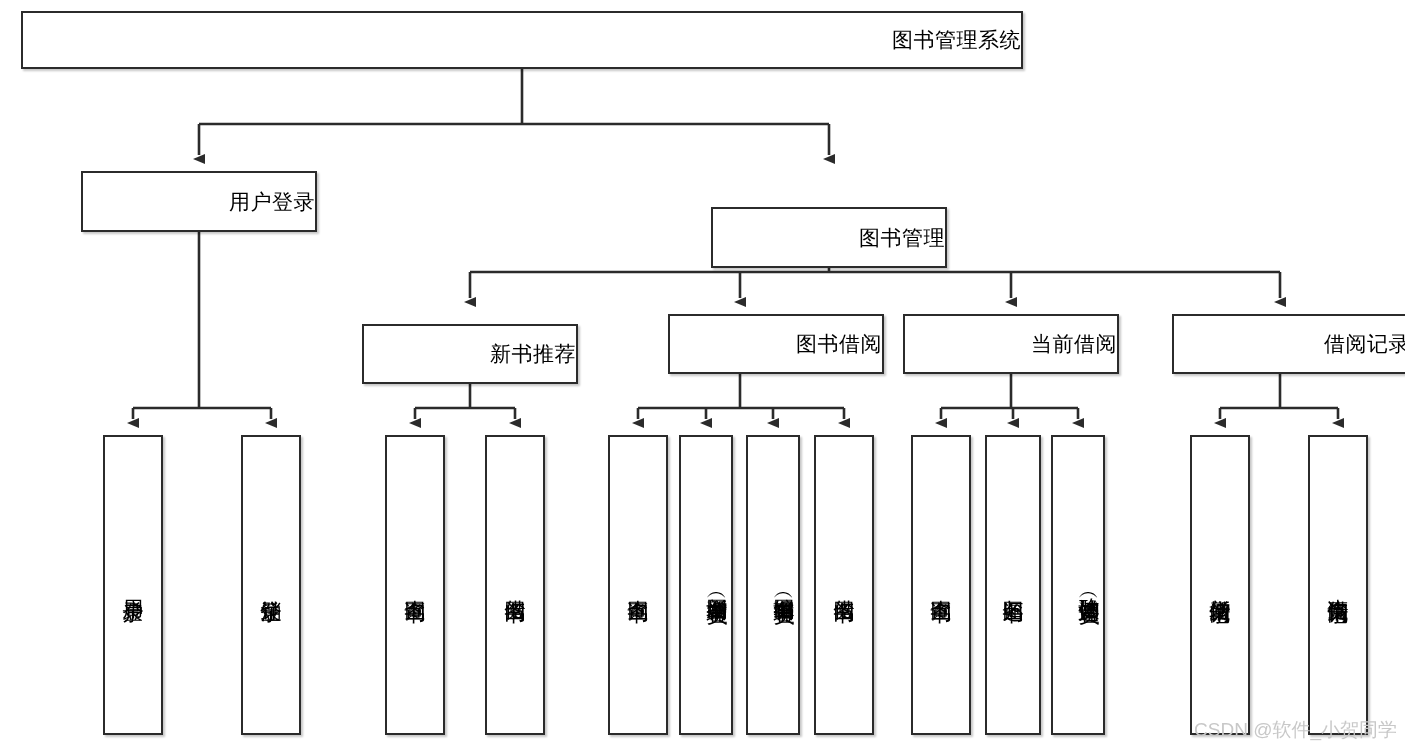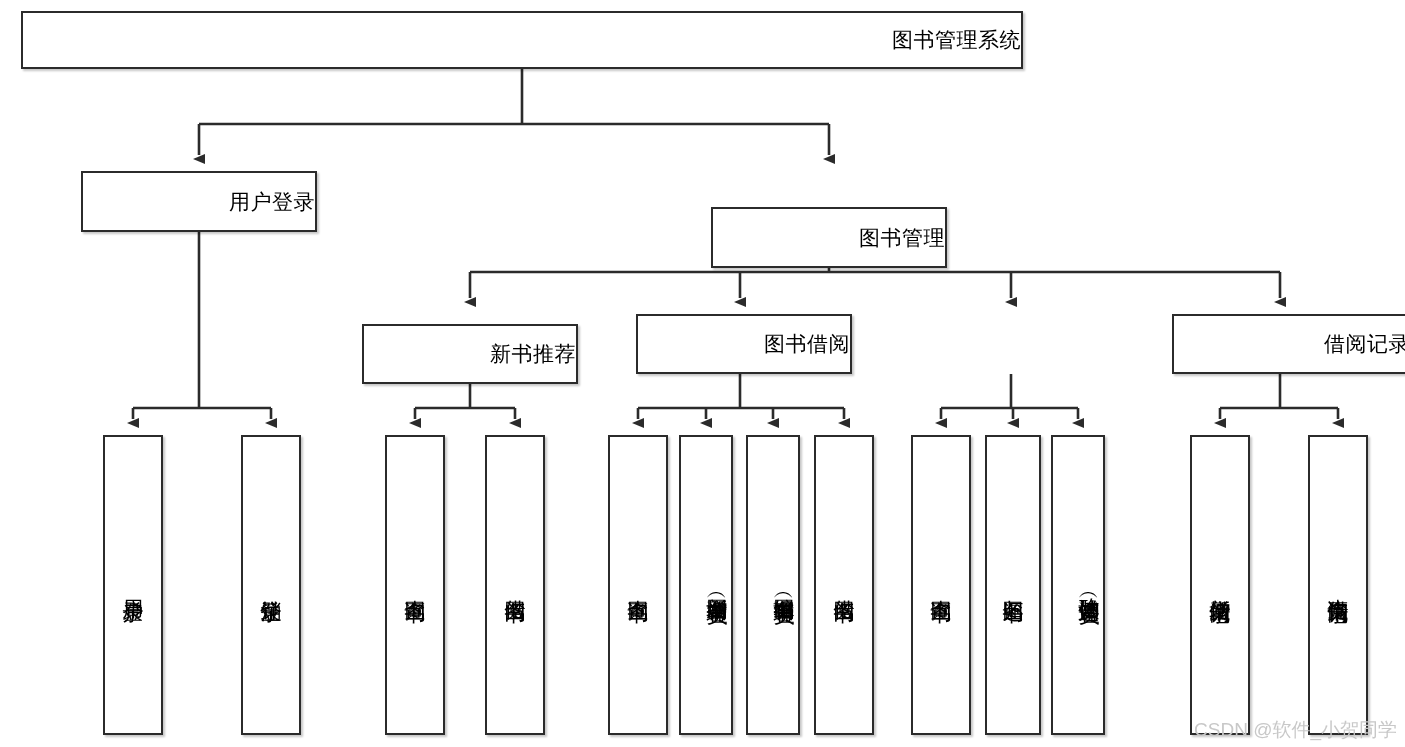--- a/index.html
+++ b/index.html
@@ -129,22 +129,25 @@
   <div class="node horizontal" style="left:81px; top:171px; width:236px; height:61px;">
     <span class="node-label">用户登录</span>
   </div>
   <div class="node horizontal" style="left:711px; top:171px; width:236px; height:61px;margin-top:36px;">
     <span class="node-label">图书管理</span>
   </div>
 
   <div class="node horizontal" style="left:362px; top:324px; width:216px; height:60px;">
     <span class="node-label">新书推荐</span>
   </div>
-  <div class="node horizontal" style="left:636px; top:314px; width:216px; height:60px;">
+  <div class="node horizontal" style="left:668px; top:314px; width:216px; height:60px;">
     <span class="node-label">图书借阅</span>
+  </div>
+  <div class="node horizontal" style="left:903px; top:314px; width:216px; height:60px;">
+    <span class="node-label">当前借阅</span>
   </div>
   <div class="node horizontal" style="left:1172px; top:314px; width:240px; height:60px;">
     <span class="node-label">借阅记录</span>
   </div>
 
   <div class="node vertical" style="left:103px; top:435px; width:60px; height:300px;">
     <span class="node-label">用户登录</span>
   </div>
   <div class="node vertical" style="left:241px; top:435px; width:60px; height:300px;">
     <span class="node-label">注销登录</span>

